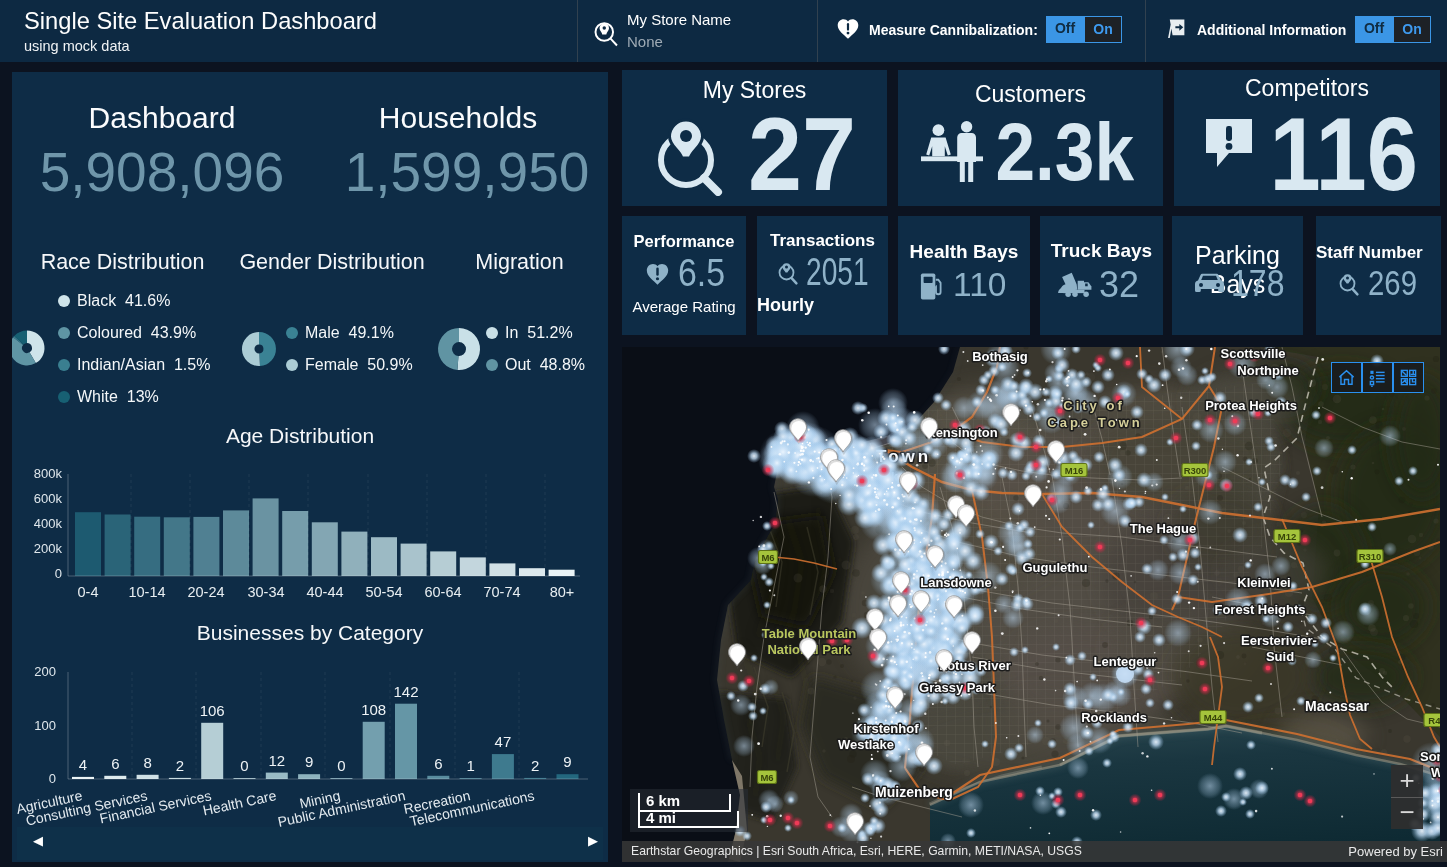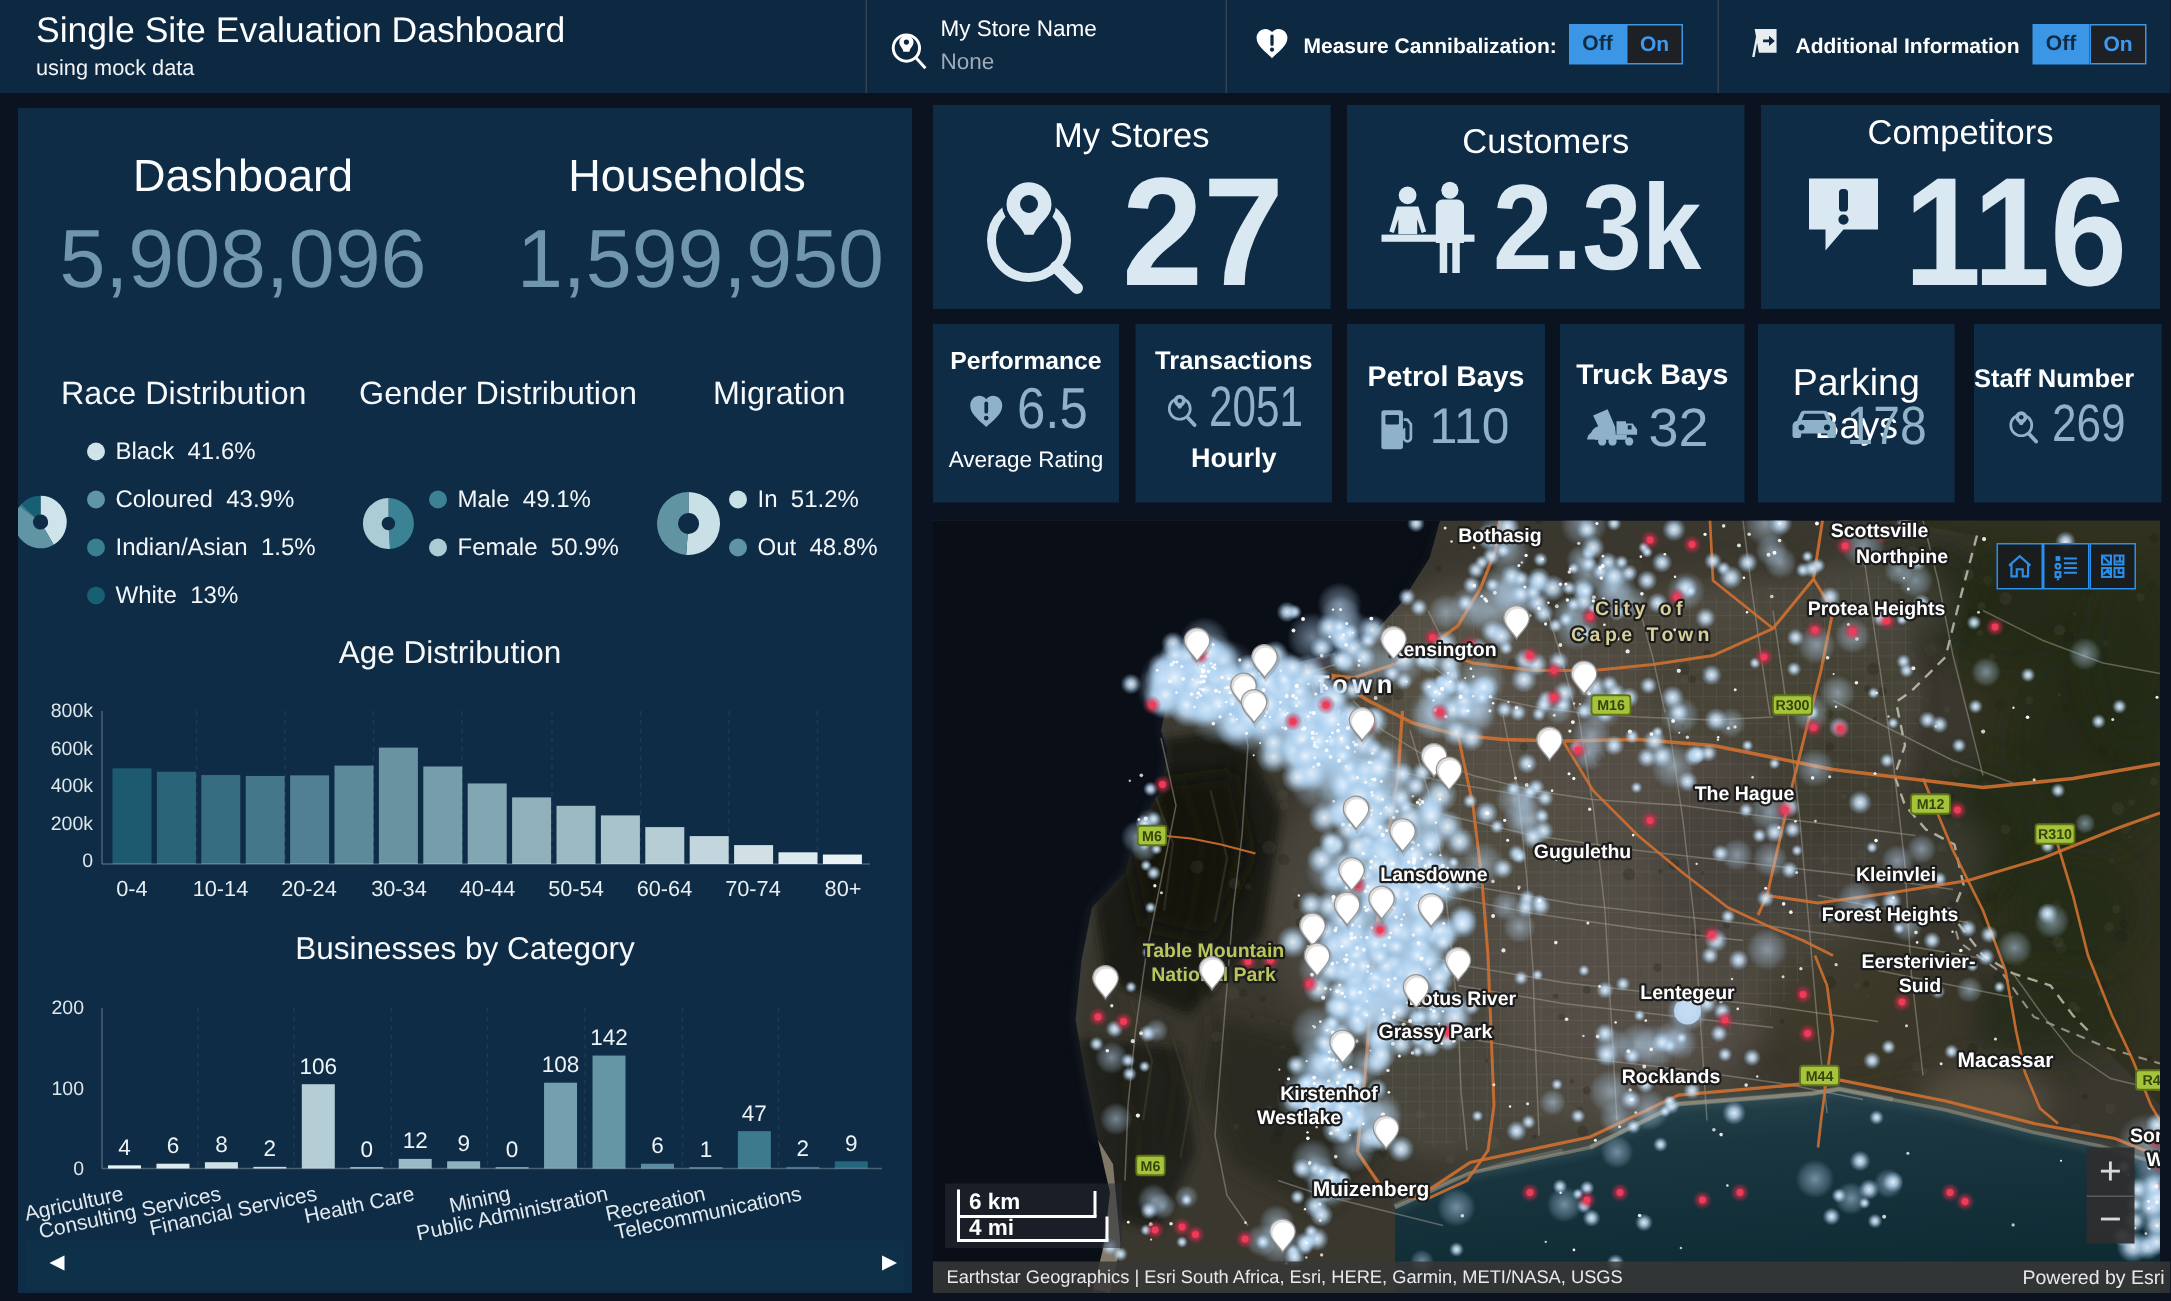--- a/index.html
+++ b/index.html
@@ -227,22 +227,22 @@
 <div class="abs" style="left:678px;top:253px;font-size:38.5px;line-height:39px;color:#8fb2c8;transform:scaleX(0.88);transform-origin:left">6.5</div>
 <div class="abs" style="left:622px;top:298px;width:124px;text-align:center;font-size:15px;color:#fff">Average Rating</div>
 <div class="abs" style="left:757px;top:231px;width:131px;text-align:center;font-size:17px;font-weight:bold;color:#fff">Transactions</div>
 <svg class="abs" style="left:777px;top:258px" width="22" height="28" viewBox="0 0 22 28">
 <circle cx="9.5" cy="14.5" r="7" fill="none" stroke="#8fb2c8" stroke-width="1.8"></circle>
 <line x1="14.6" y1="20.1" x2="19.4" y2="25.4" stroke="#8fb2c8" stroke-width="2.5" stroke-linecap="round"></line>
 <path d="M9.5 5.2 a4.0 4.0 0 0 1 4.0 4.0 c0 2.4-2.4 3.2-3.1 5.2 h-1.8 c-0.7-2-3.1-2.8-3.1-5.2 a4.0 4.0 0 0 1 4.0-4.0 z" fill="#8fb2c8"></path>
 <circle cx="9.5" cy="9.1" r="1.5" fill="#0e2c46"></circle>
   </svg>
 <div class="abs" style="left:806px;top:253px;font-size:38px;line-height:38px;color:#8fb2c8;transform:scaleX(0.74);transform-origin:left">2051</div>
-<div class="abs" style="left:757px;top:295px;width:131px;text-align:center;font-size:18px;font-weight:bold;color:#fff">Hourly</div>
-<div class="abs" style="left:898px;top:241px;width:132px;text-align:center;font-size:19px;font-weight:bold;color:#fff">Petrol Bays</div>
+<div class="abs" style="left:757px;top:295px;width:131px;font-size:18px;font-weight:bold;color:#fff">Hourly</div>
+<div class="abs" style="left:898px;top:241px;width:132px;text-align:center;font-size:19px;font-weight:bold;color:#fff">Health Bays</div>
 <svg class="abs" style="left:919px;top:272px" width="24" height="29" viewBox="0 0 25 30">
 <rect x="2" y="1.5" width="15" height="27" rx="1.8" fill="#8fb2c8"></rect>
 <rect x="4.8" y="4.8" width="9.4" height="6.5" rx="0.8" fill="#0e2c46"></rect>
 <path d="M17.5 8 h2.6 l2.4 3.2 v9.5 a2.4 2.4 0 0 1-4.8 0 v-6 h-0.2" fill="none" stroke="#8fb2c8" stroke-width="1.9"></path>
 </svg>
 <div class="abs" style="left:953px;top:268px;font-size:33.5px;line-height:34px;color:#8fb2c8;width:52px;overflow:hidden">110</div>
 <div class="abs" style="left:1040px;top:240px;width:123px;text-align:center;font-size:19px;font-weight:bold;color:#fff">Truck Bays</div>
 <svg class="abs" style="left:1057px;top:271px" width="36" height="28" viewBox="0 0 34 26">
 <g fill="#8fb2c8">
 <path d="M2.5 19 C2.5 15 5 12.5 8 12 L5.5 5 L15 2 L18.5 13.5 L18.5 18.5 L8.5 18.5 Z" transform="rotate(-6 10 12)"></path>

